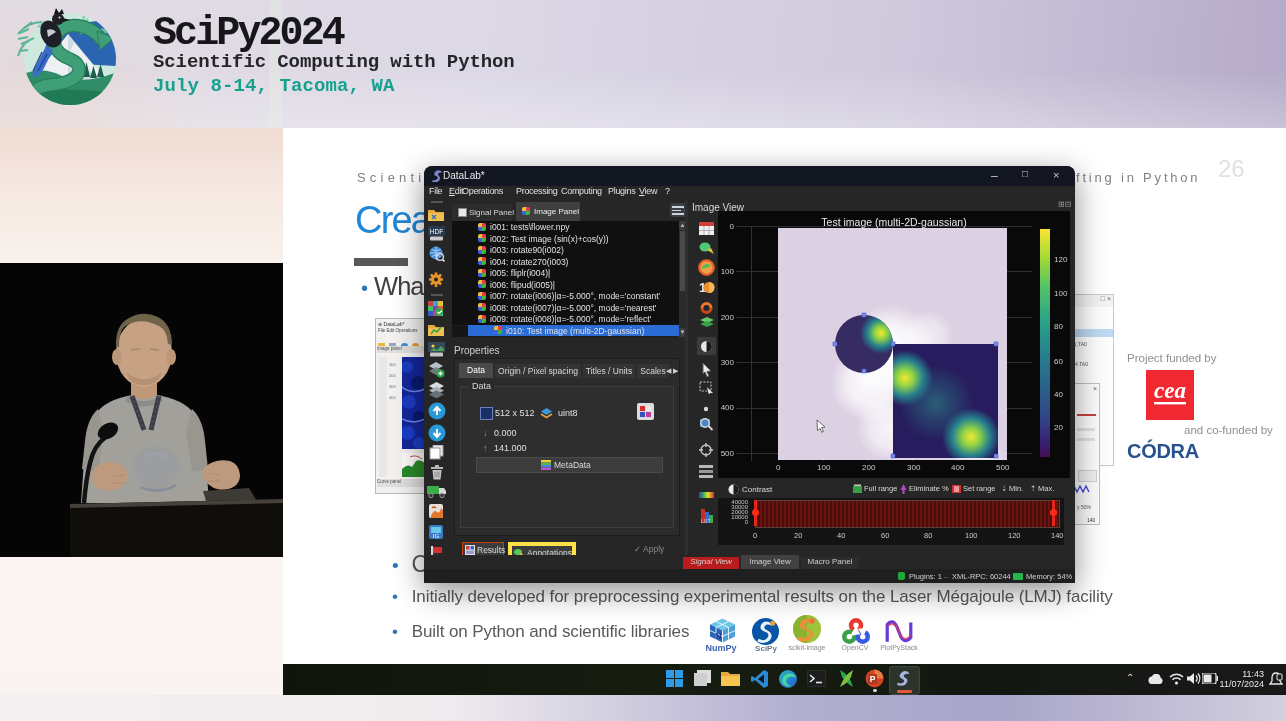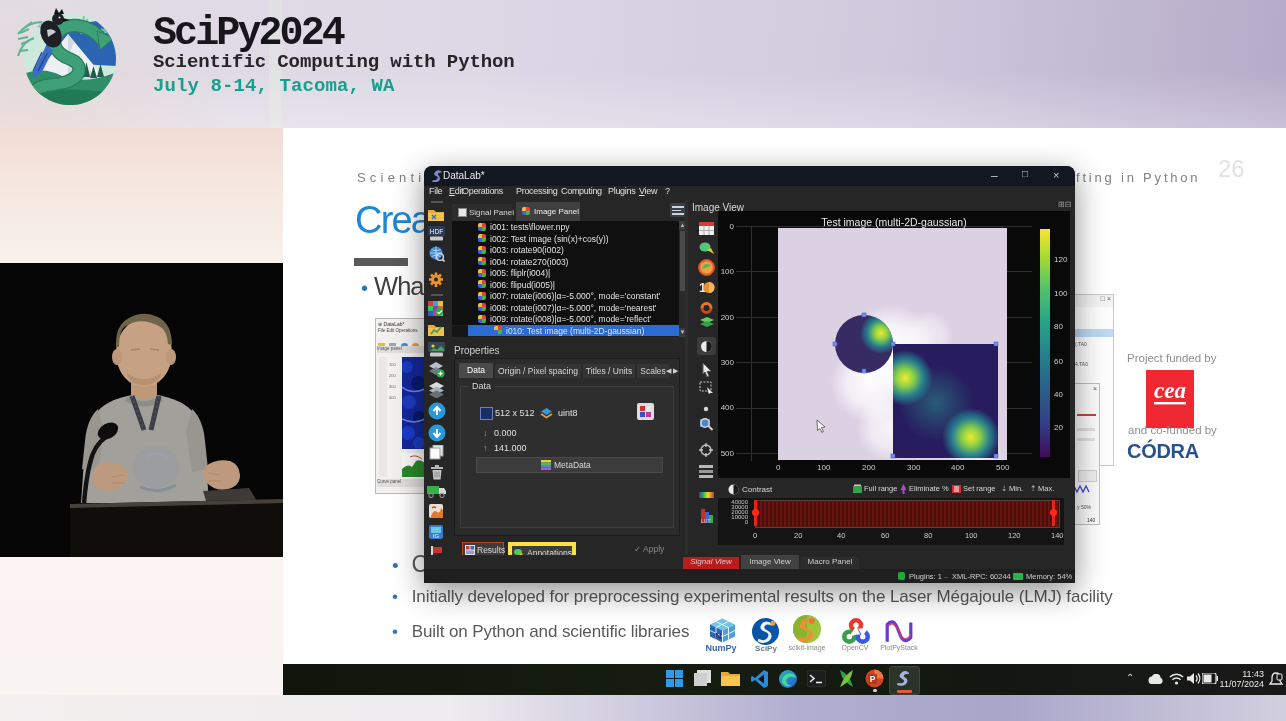--- a/index.html
+++ b/index.html
@@ -227,27 +227,27 @@
     <div class="abs" style="left:178px;top:32px;width:34px;text-align:center;font-size:7px;color:#8a8a8a;">OpenCV</div>
 
     <svg class="abs" style="left:224px;top:4px;" width="30" height="30" viewBox="0 0 28 28">
       <path d="M3 24 L3 8 Q8 2 12 10 L16 20 Q20 26 25 20 L25 6" stroke="#6a3ad8" stroke-width="3" fill="none"></path>
       <path d="M3 10 Q9 4 13 12 L16 19 Q20 24 25 18" stroke="#d83a5a" stroke-width="1.6" fill="none" opacity="0.8"></path>
     </svg>
     <div class="abs" style="left:218px;top:32px;width:42px;text-align:center;font-size:7px;color:#8a8a8a;">PlotPyStack</div>
   </div>
 
   <div class="abs" style="left:1127px;top:352px;font-size:11.5px;color:#8f8f8f;">Project funded by</div>
-  <div class="abs" style="left:1146px;top:370px;width:48px;height:58px;background:#f02832;">
+  <div class="abs" style="left:1146px;top:370px;width:48px;height:50px;background:#f02832;">
     <svg width="48" height="47" viewBox="0 0 48 47">
       <text x="24" y="28" font-size="23" font-style="italic" font-weight="bold" fill="#fff" text-anchor="middle" font-family="Liberation Serif,serif">cea</text>
       <rect x="8" y="32" width="32" height="2.4" fill="#fff"></rect>
     </svg>
   </div>
-  <div class="abs" style="left:1128px;top:424px;font-size:11.5px;color:#8f8f8f;">and co-funded by</div>
+  <div class="abs" style="left:1184px;top:424px;font-size:11.5px;color:#8f8f8f;">and co-funded by</div>
   <div class="abs" style="left:1127px;top:440px;font-size:20px;font-weight:bold;color:#28518e;letter-spacing:-0.3px;">CÓDRA</div>
 
   <div class="abs" id="dlg" style="left:424px;top:166px;width:651px;height:417px;background:#262626;border-radius:8px 8px 0 0;box-shadow:0 8px 30px rgba(0,0,0,0.45);overflow:hidden;">
 
     <div class="abs" style="left:0;top:0;width:651px;height:20px;background:#131722;border-radius:8px 8px 0 0;">
       <svg class="abs" style="left:7px;top:3px;" width="13" height="13" viewBox="0 0 13 13">
           <path d="M10 2 Q6 0 4 3 Q2 6 5 7 Q8 8 6 10 Q4 12 2 11 L1 13 Q5 14 8 12 Q10 9 8 7 Q6 5 8 4 Q10 3 11 4 Z" fill="#7a86c8"></path>
         </svg>
       <span class="abs" style="left:19px;top:4px;font-size:10px;color:#e8e8e8;">DataLab*</span>
       <span class="abs" style="left:567px;top:3px;font-size:12px;color:#c8c8c8;">–</span>

